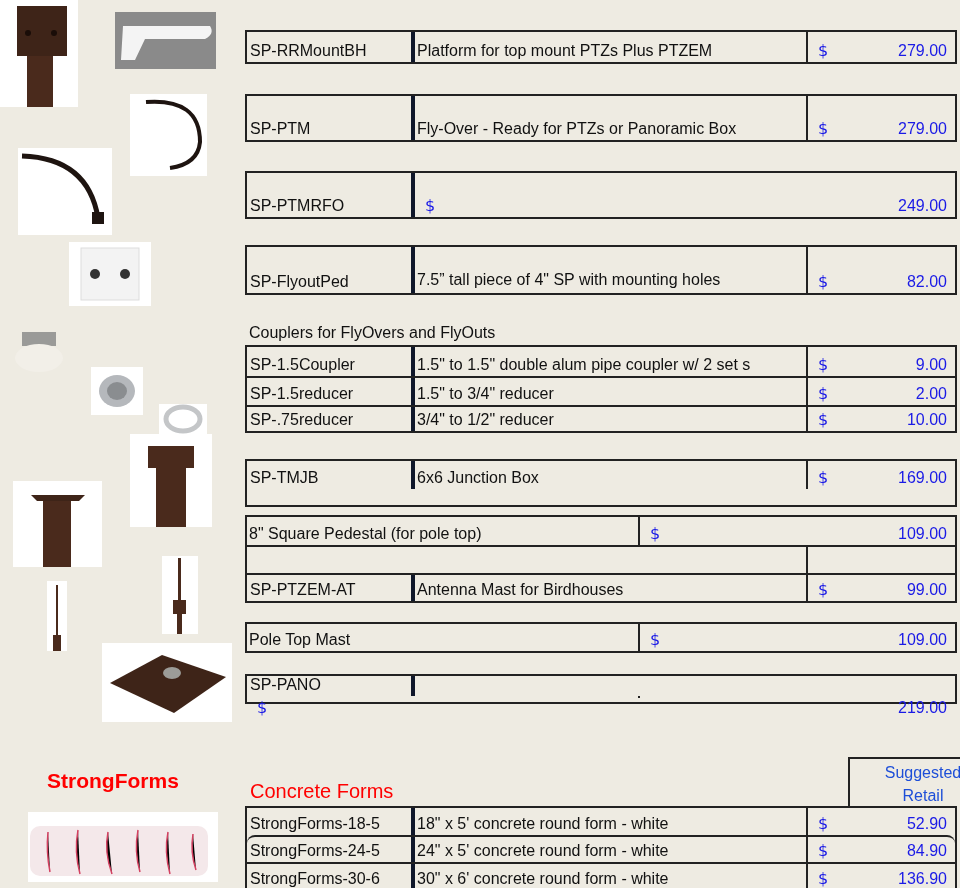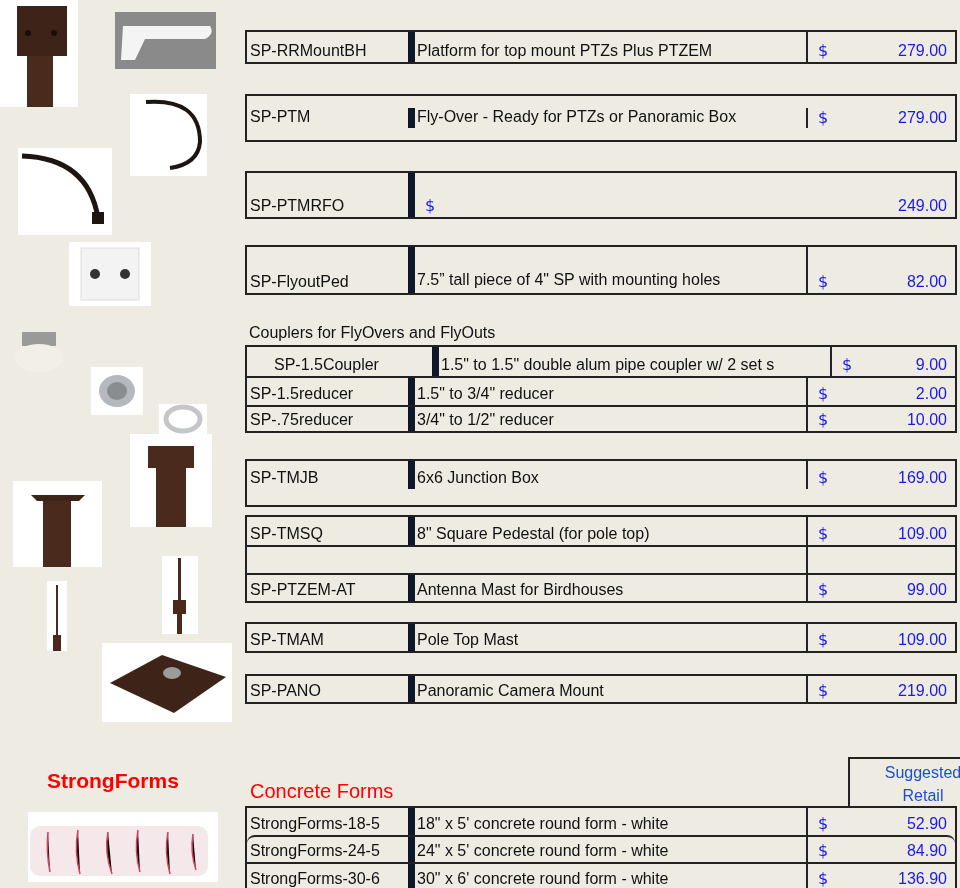--- a/index.html
+++ b/index.html
@@ -9,21 +9,21 @@
     font-family:"Liberation Sans", sans-serif;
     color:#111;
   }
   .tbl {
     position:absolute; left:245px; width:712px;
     border:2px solid #222; box-sizing:border-box;
     border-collapse:collapse;
   }
   .row { display:flex; border-top:2px solid #222; box-sizing:border-box; }
   .row:first-child { border-top:none; }
-  .c-sku { width:168px; border-right:7px solid #0f172a; box-sizing:border-box; padding:0 3px; font-size:16px; display:flex; align-items:flex-end; padding-bottom:2px; }
+  .c-sku { width:168px; border-right:4px solid #0f172a; box-sizing:border-box; padding:0 3px; font-size:16px; display:flex; align-items:flex-end; padding-bottom:2px; }
   .c-desc { width:393px; border-right:2px solid #222; box-sizing:border-box; padding:0 2px; font-size:16px; display:flex; flex-direction:column; justify-content:flex-end; padding-bottom:2px; white-space:nowrap; overflow:hidden; }
   .c-price { flex:1; display:flex; justify-content:space-between; align-items:flex-end; padding:0 8px 2px 10px; color:#1a1ae6; font-size:16px; }
   .c-price .cur { font-family:"DejaVu Sans", sans-serif; font-size:16px; }
   .section-label { position:absolute; left:249px; font-size:16px;text-align:right; }
   .img { position:absolute; background:#fff; }
   .hdr-box {
     position:absolute; left:807px; top:757px; width:150px; height:50px;
     border:2px solid #222; border-bottom:none; box-sizing:border-box;
     color:#1d4ed8; font-size:16px; text-align:center; line-height:23px; padding-top:2px;margin-left:41px;
   }
@@ -134,21 +134,21 @@
         <span>Platform for top mount PTZs Plus PTZEM</span>
       </div>
     <div class="c-price">
         <span class="cur">$</span>
         <span>279.00</span>
       </div>
   </div>
 </div>
 
 <div class="tbl" style="top:94px;height:48px;">
-  <div class="row" style="height:44px;align-items:center;">
+  <div class="row" style="height:44px;">
     <div class="c-sku">SP-PTM</div>
     <div class="c-desc">
         <span>Fly-Over - Ready for PTZs or Panoramic Box</span>
       </div>
     <div class="c-price">
         <span class="cur">$</span>
         <span>279.00</span>
       </div>
   </div>
 </div>
@@ -171,21 +171,21 @@
     </div>
     <div class="c-price">
         <span class="cur">$</span>
         <span>82.00</span>
       </div>
   </div>
 </div>
 
 <div class="section-label" style="top:324px;">Couplers for FlyOvers and FlyOuts</div>
 <div class="tbl" style="top:345px;height:88px;">
-  <div class="row" style="height:29px;padding-left:24px;">
+  <div class="row" style="height:29px;">
     <div class="c-sku">SP-1.5Coupler</div>
     <div class="c-desc">
         <span>1.5" to 1.5" double alum pipe coupler w/ 2 set s</span>
       </div>
     <div class="c-price">
         <span class="cur">$</span>
         <span>9.00</span>
       </div>
   </div>
   <div class="row" style="height:29px;">
@@ -218,21 +218,20 @@
       </div>
     <div class="c-price">
         <span class="cur">$</span>
         <span>169.00</span>
       </div>
   </div>
 </div>
 
 <div class="tbl" style="top:515px;height:88px;">
   <div class="row" style="height:28px;">
-    <div class="c-sku">SP-TMSQ</div>
     <div class="c-desc">
         <span>8" Square Pedestal (for pole top)</span>
       </div>
     <div class="c-price">
         <span class="cur">$</span>
         <span>109.00</span>
       </div>
   </div>
   <div class="row" style="height:28px;border-top:2px solid #222;">
     <div class="c-sku" style="border-right:none;"></div>
@@ -246,33 +245,32 @@
       </div>
     <div class="c-price">
         <span class="cur">$</span>
         <span>99.00</span>
       </div>
   </div>
 </div>
 
 <div class="tbl" style="top:622px;height:31px;">
   <div class="row" style="height:27px;">
-    <div class="c-sku">SP-TMAM</div>
     <div class="c-desc">
         <span>Pole Top Mast</span>
       </div>
     <div class="c-price">
         <span class="cur">$</span>
         <span>109.00</span>
       </div>
   </div>
 </div>
 
 <div class="tbl" style="top:674px;height:30px;">
-  <div class="row" style="height:26px;">
+  <div class="row" style="height:26px;flex-direction:column;">
     <div class="c-sku">SP-PANO</div>
     <div class="c-desc">
         <span>Panoramic Camera Mount</span>
       </div>
     <div class="c-price">
         <span class="cur">$</span>
         <span>219.00</span>
       </div>
   </div>
 </div>

